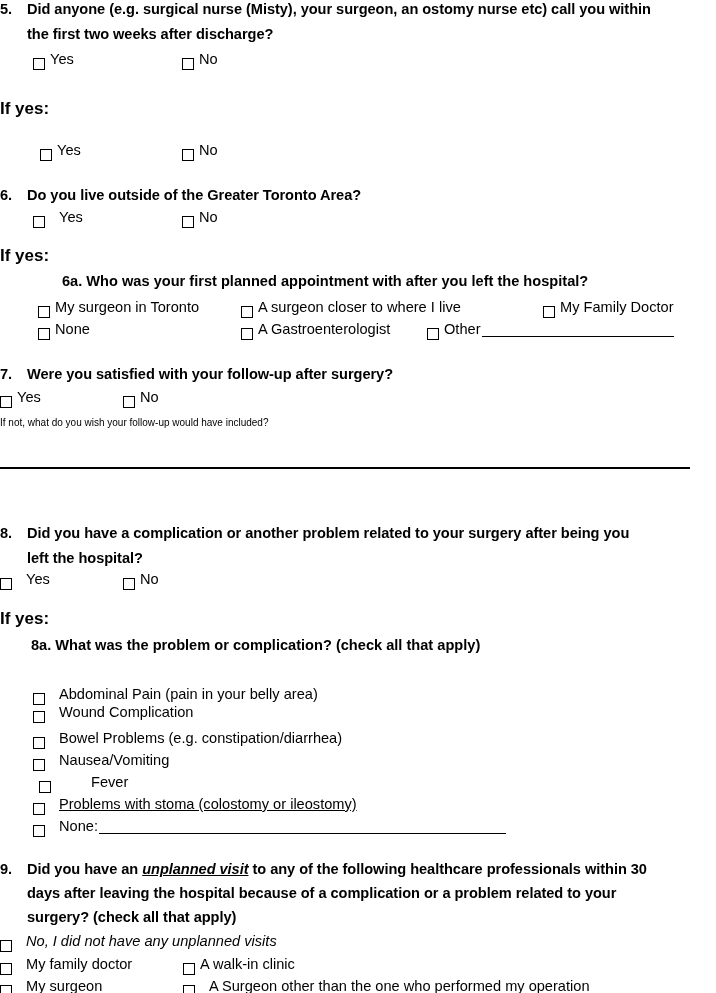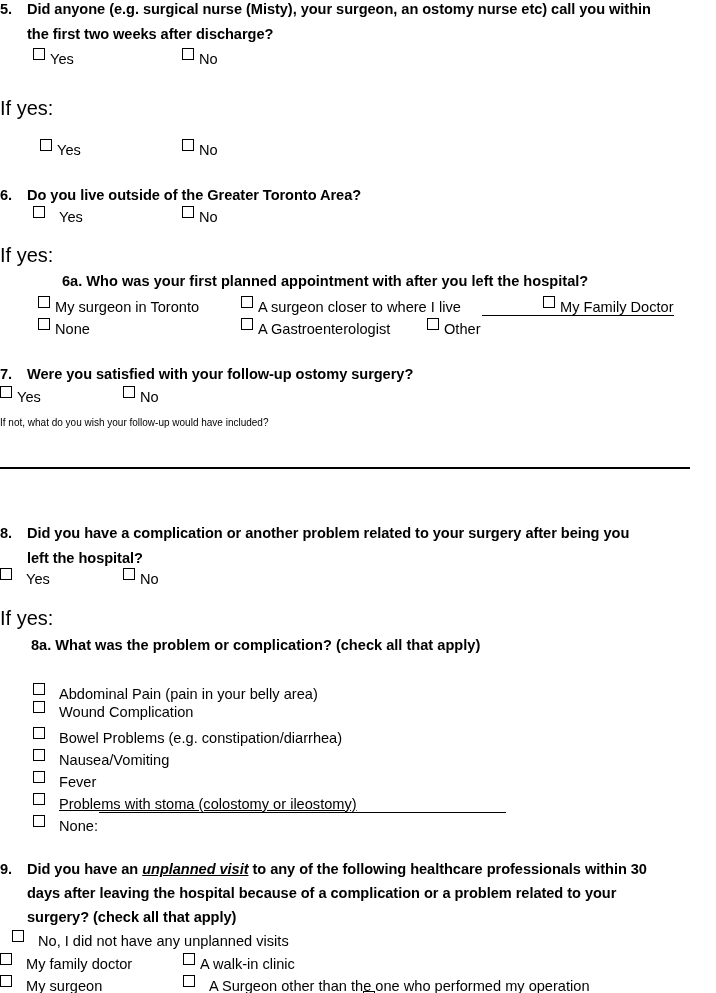--- a/index.html
+++ b/index.html
@@ -44,35 +44,35 @@
     line-height: 25px;
   }
   .plain {
     position: absolute;
     font-weight: normal;
     font-size: 10px;
     line-height: 25px;
   }
   .ifyes {
     position: absolute;
-    font-weight: normal;
-    font-size: 20px;
+    font-weight: bold;
+    font-size: 17px;
     line-height: 25px;
     left: 0px;
   }
 
   
   .opt {
     position: absolute;
     font-weight: normal;
     font-size: 14.6px;
     line-height: 22px;
     white-space: nowrap;
     display: flex;
-    align-items: flex-start;
+    align-items: flex-end;
   }
   .cb {
     display: inline-block;
     width: 10px;
     height: 10px;
     border: 1.6px solid #000;
     box-sizing: content-box;
     flex: 0 0 auto;
     position: relative;
     top: 0px;
@@ -168,21 +168,21 @@
     <span class="cb"></span>
     <span class="lbl">A Gastroenterologist</span>
   </div>
   <div class="opt gap-sm" style="left:427px; top:318px;">
     <span class="cb"></span>
     <span class="lbl">Other</span>
     <span class="inline-rule" style="width:192px;"></span>
   </div>
 
   <div class="qnum" style="left:0px; top:362px;">7.</div>
-  <div class="q" style="left:27px; top:362px;">Were you satisfied with your follow-up ostomy surgery?</div>
+  <div class="q" style="left:27px; top:362px;">Were you satisfied with your follow-up after surgery?</div>
 
   <div class="opt gap-sm" style="left:0px; top:386px;">
     <span class="cb"></span>
     <span class="lbl">Yes</span>
   </div>
   <div class="opt gap-sm" style="left:123px; top:386px;">
     <span class="cb"></span>
     <span class="lbl">No</span>
   </div>
 
@@ -216,40 +216,40 @@
     <span class="lbl">Abdominal Pain (pain in your belly area)</span>
   </div>
   <div class="opt gap-lg" style="left:33px; top:727px;">
     <span class="cb"></span>
     <span class="lbl">Bowel Problems (e.g. constipation/diarrhea)</span>
   </div>
   <div class="opt gap-lg" style="left:33px; top:749px;">
     <span class="cb"></span>
     <span class="lbl">Nausea/Vomiting</span>
   </div>
-  <div class="opt gap-lg" style="left:33px; top:771px;">
+  <div class="opt gap-lg" style="left:39px; top:771px;gap:26px;">
     <span class="cb"></span>
     <span class="lbl">Fever</span>
   </div>
   <div class="opt gap-lg" style="left:33px; top:793px;text-decoration:underline;">
     <span class="cb"></span>
     <span class="lbl">Problems with stoma (colostomy or ileostomy)</span>
   </div>
   <div class="opt gap-lg" style="left:33px; top:815px;">
     <span class="cb"></span>
     <span class="lbl">None:</span>
     <span class="inline-rule" style="width:407px;"></span>
   </div>
 
   <div class="qnum" style="left:0px; top:857px;">9.</div>
   <div class="q" style="left:27px; top:857px; width:690px;"><span>Did you have an </span><u class="uline">unplanned visit</u><span> to any of the following healthcare professionals within 30</span></div>
   <div class="q" style="left:27px; top:881px; width:690px;">days after leaving the hospital because of a complication or a problem related to your</div>
   <div class="q" style="left:27px; top:905px;">surgery? (check all that apply)</div>
 
-  <div class="opt gap-lg" style="left:12px; top:930px;">
+  <div class="opt gap-lg" style="left:0px; top:930px;font-style:italic;">
     <span class="cb"></span>
     <span class="lbl">No, I did not have any unplanned visits</span>
   </div>
   <div class="opt gap-lg" style="left:0px; top:953px;">
     <span class="cb"></span>
     <span class="lbl">My family doctor</span>
   </div>
   <div class="opt gap-sm" style="left:183px; top:953px;">
     <span class="cb"></span>
     <span class="lbl">A walk-in clinic</span>

